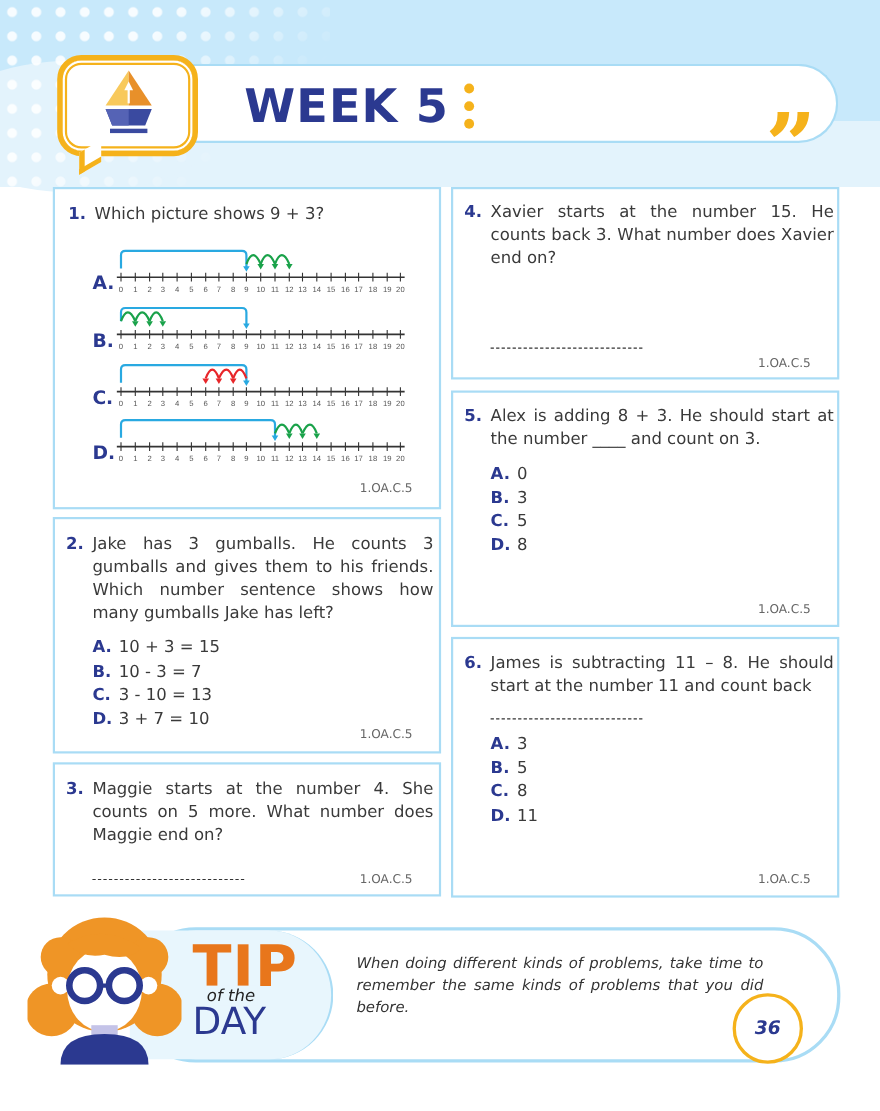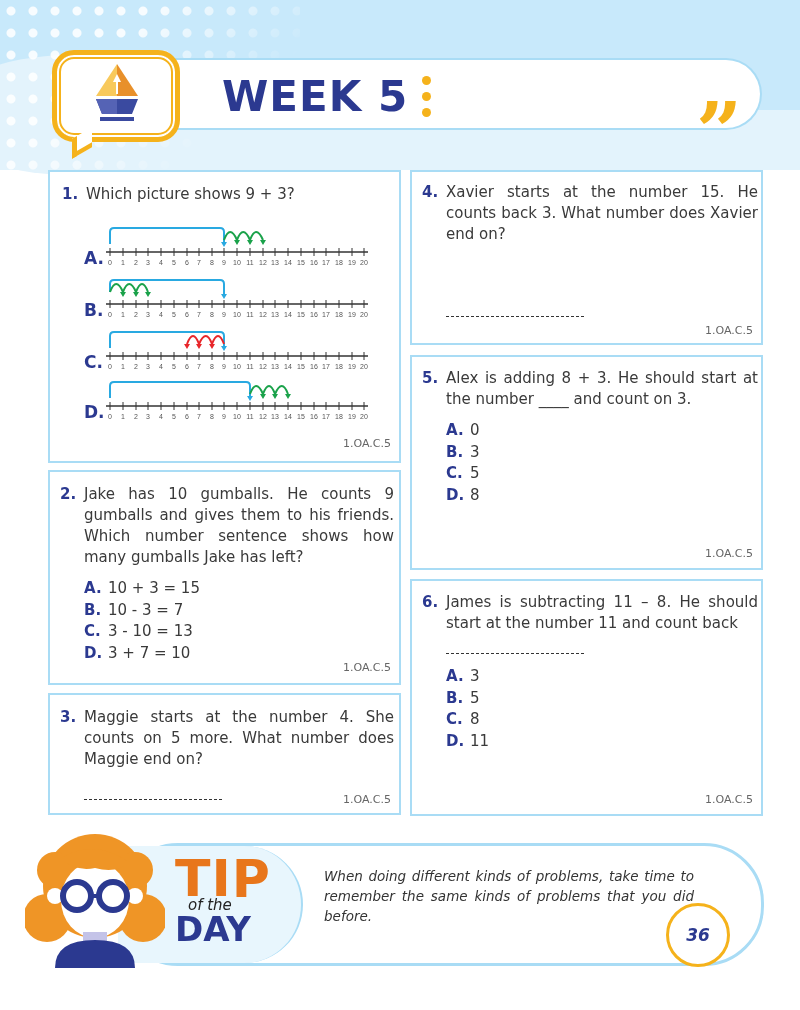--- a/index.html
+++ b/index.html
@@ -63,21 +63,21 @@
   .card {
     position: absolute; background: #fff; border: 2px solid #a9dcf5;
   }
   .q { position: absolute; font-size: 15px; line-height: 21px; color: #3a3a3a; }
   .qnum { color: #2b3990; font-weight: bold; position: absolute; left: 0; top: 0; }
   .qtext { margin-left: 24px; text-align: justify; text-align-last: left; display: block; }
   .opts { position: absolute; font-size: 15px; line-height: 21.5px; color: #3a3a3a; }
   .opt { display: flex; }
   .opt-letter { color: #2b3990; font-weight: bold; width: 24px; }
   .std {
-    position: absolute; font-size: 11px; color: #666; right: 8px;
+    position: absolute; font-size: 11px; color: #666; right: 24px;
   }
   .blank {
     position: absolute; height: 0; border-top: 1.5px dashed #333; width: 138px;
   }
   .nl-label { position: absolute; font-size: 17px; font-weight: bold; color: #2b3990; }
   .nl { position: absolute; }
   
   .tip-pill {
     position: absolute; left: 118px; top: 843px; width: 646px; height: 123px;
     border: 3px solid #a9dcf5; border-radius: 60px; background: #fff;
@@ -94,21 +94,21 @@
   }
   .tip-tip {
     position: absolute; left: 175px; top: 853px; font-size: 52px; font-weight: bold;
     color: #e8761b; line-height: 1; letter-spacing: 1px; text-align: center;
   }
   .tip-of {
     position: absolute; left: 186px; top: 896px; font-size: 15px; font-style: italic;
     color: #222; background: #e8f6fd; padding: 0 2px;
   }
   .tip-day {
-    position: absolute; left: 175px; top: 912px; font-size: 34px; font-weight: bold;
+    position: absolute; left: 175px; top: 912px; font-size: 34px; font-weight: normal;
     color: #2b3990; line-height: 1;
   }
   .page-num {
     position: absolute; left: 666px; top: 903px; width: 64px; height: 64px;
     border: 3px solid #f5b21b; border-radius: 50%; background: #fff;
     display: flex; align-items: center; justify-content: center;
     font-size: 17px; font-weight: bold; font-style: italic; color: #2b3990;
   }
   .girl { position: absolute; left: 25px; top: 828px; width: 140px; height: 140px; }
 </style>
@@ -314,21 +314,21 @@
         <text x="258" y="45">20</text>
     </g>
   </svg>
 
   <span class="std" style="top:265px;">1.OA.C.5</span>
 </div>
 
 <div class="card" style="left:48px;top:470px;width:353px;height:215px;">
   <div class="q" style="left:10px;top:12px;width:334px;">
     <span class="qnum">2.</span>
-    <span class="qtext">Jake has 10 gumballs. He counts 9 gumballs and gives them to his friends. Which number sentence shows how many gumballs Jake has left?</span>
+    <span class="qtext">Jake has 3 gumballs. He counts 3 gumballs and gives them to his friends. Which number sentence shows how many gumballs Jake has left?</span>
   </div>
   <div class="opts" style="left:34px;top:106px;">
     <div class="opt">
         <span class="opt-letter">A.</span>
         <span>10 + 3 = 15</span>
       </div>
     <div class="opt">
         <span class="opt-letter">B.</span>
         <span>10 - 3 = 7</span>
       </div>

